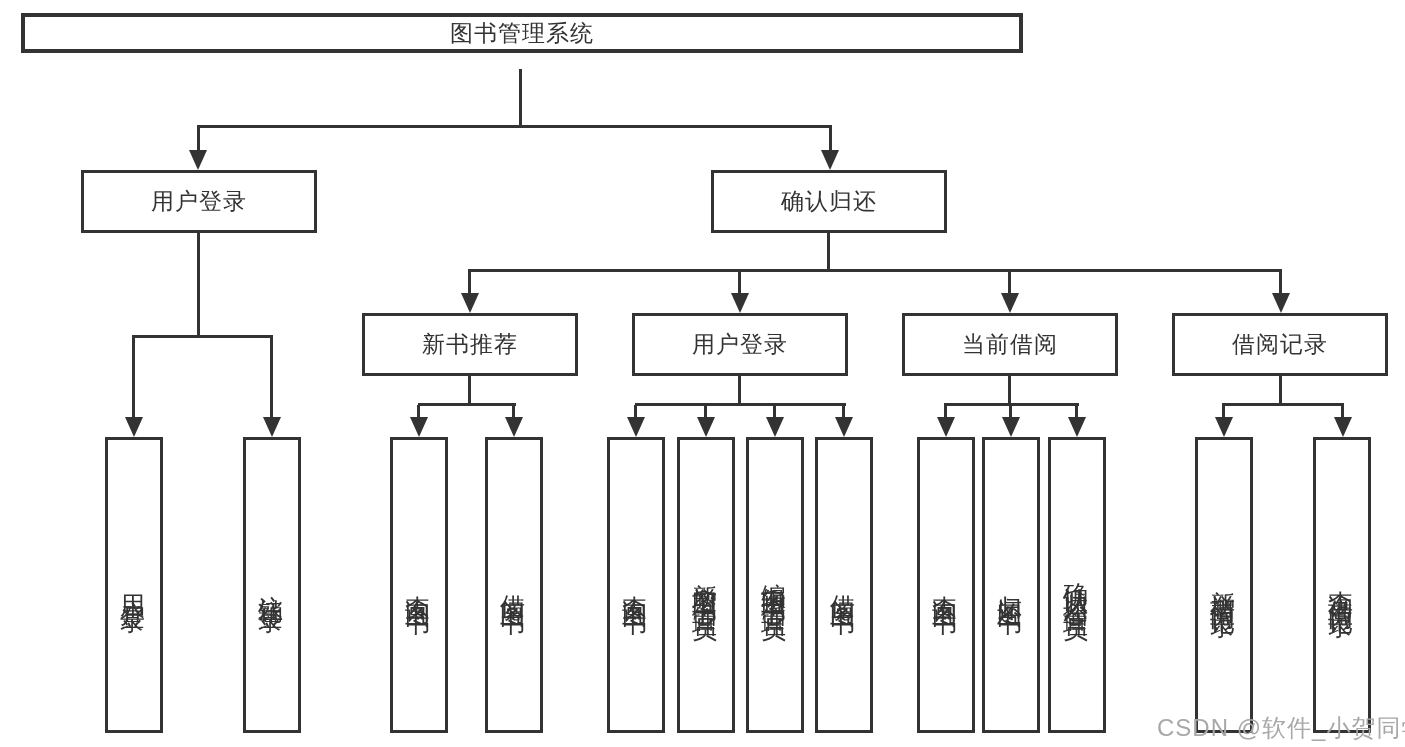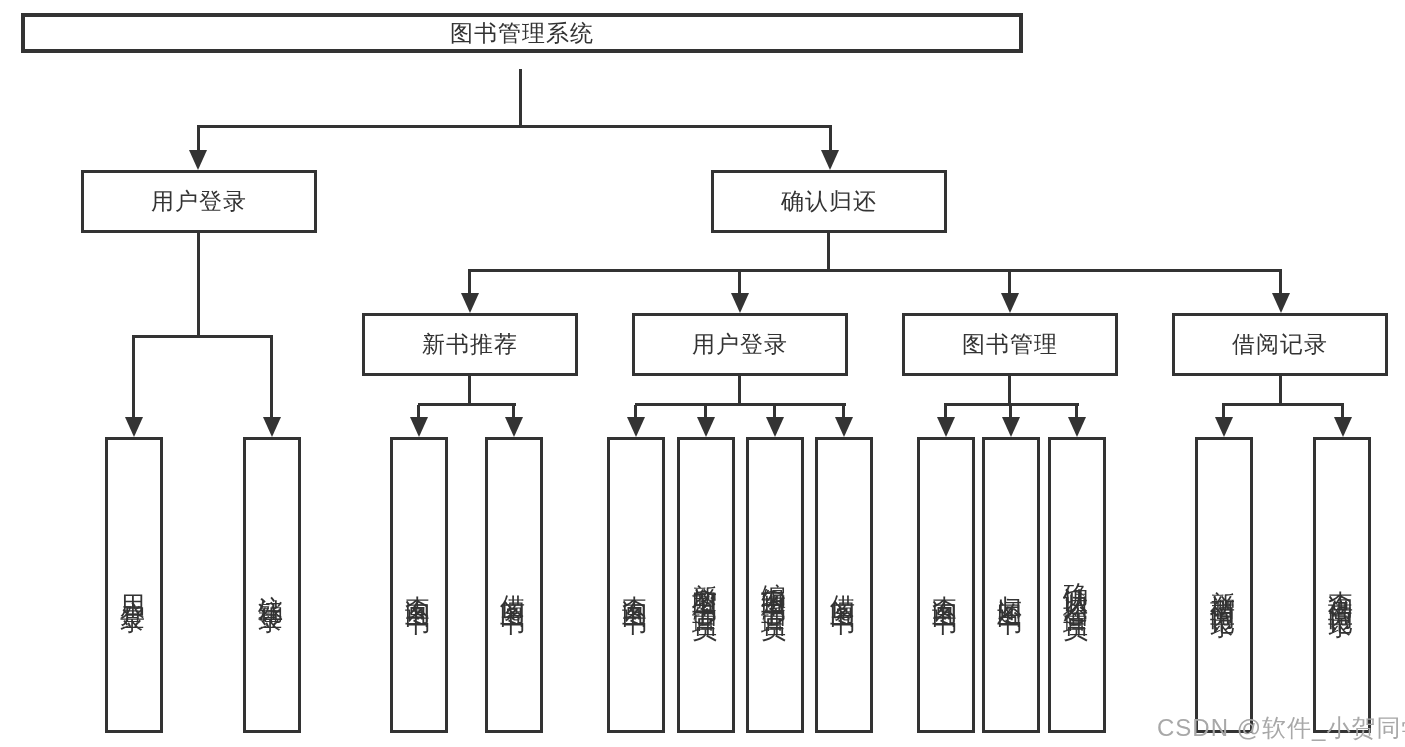--- a/index.html
+++ b/index.html
@@ -41,21 +41,21 @@
 
 <div id="canvas">
 
   <div class="node hnode root">图书管理系统</div>
 
   <div class="node hnode n-user-login">用户登录</div>
   <div class="node hnode n-book-mgmt">确认归还</div>
 
   <div class="node hnode l3 n-nbr">新书推荐</div>
   <div class="node hnode l3 n-bb">用户登录</div>
-  <div class="node hnode l3 n-cb">图书管理</div>
+  <div class="node hnode l3 n-cb">当前借阅</div>
   <div class="node hnode l3 n-br">借阅记录</div>
 
   <div class="vbox x1">用户登录</div>
   <div class="vbox x2">注销登录</div>
   <div class="vbox x3">查询图书</div>
   <div class="vbox x4">借阅图书</div>
   <div class="vbox x5">查询图书</div>
   <div class="vbox x6">新增图书（管理员）</div>
   <div class="vbox x7">编辑图书（管理员）</div>
   <div class="vbox x8">借阅图书</div>

